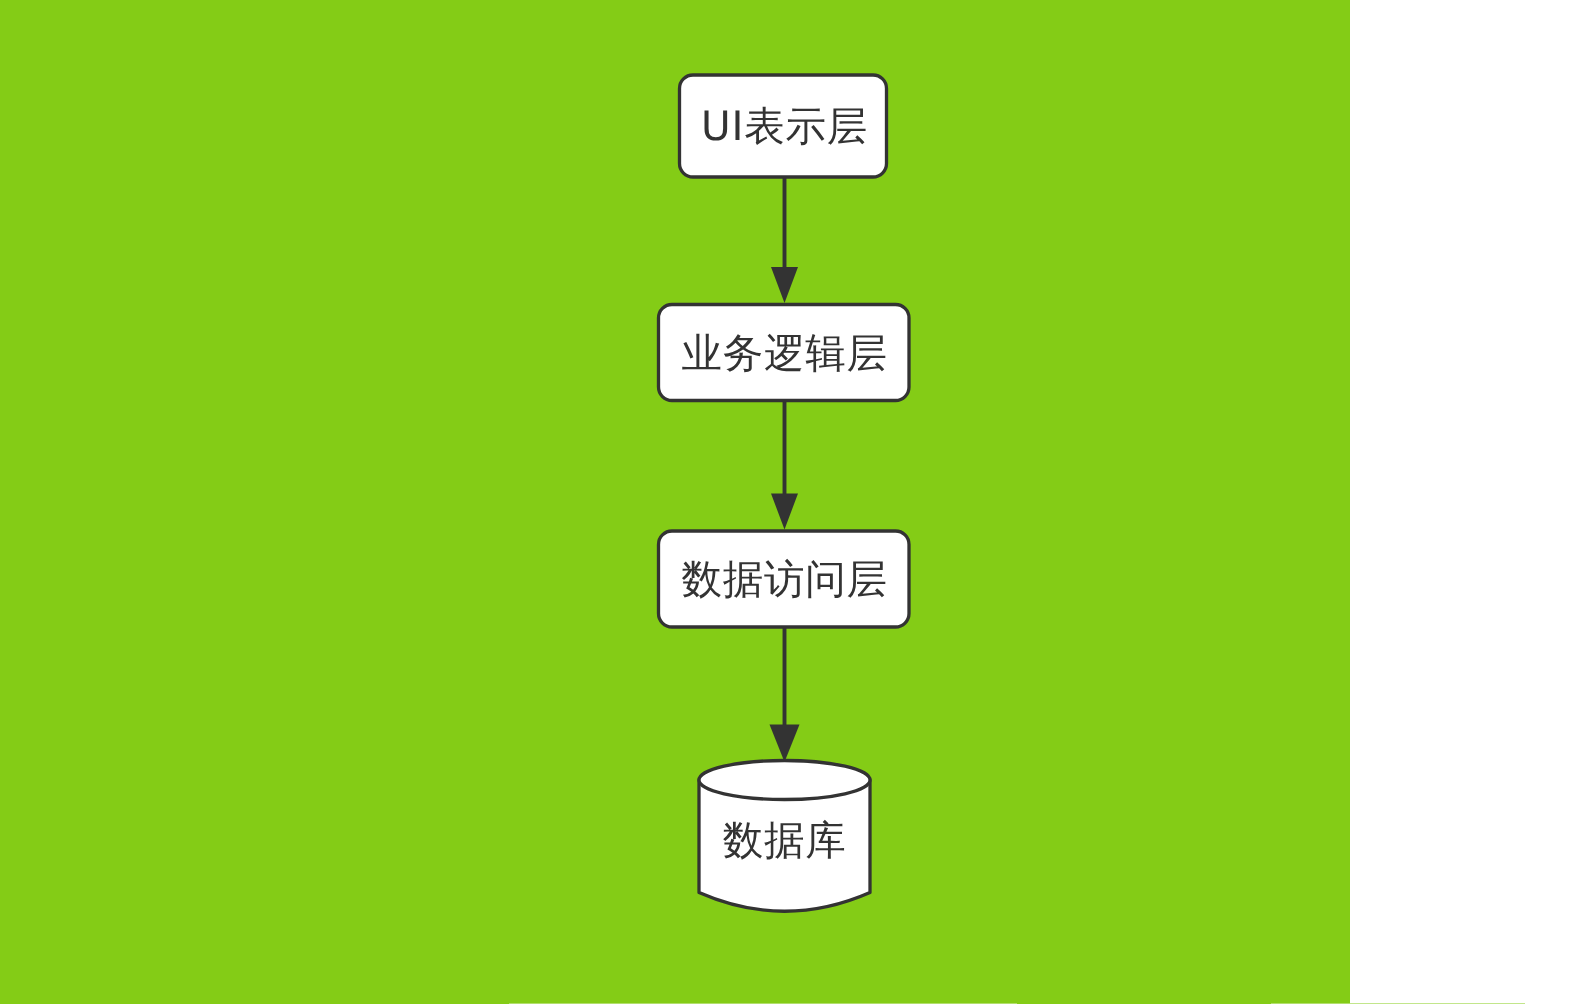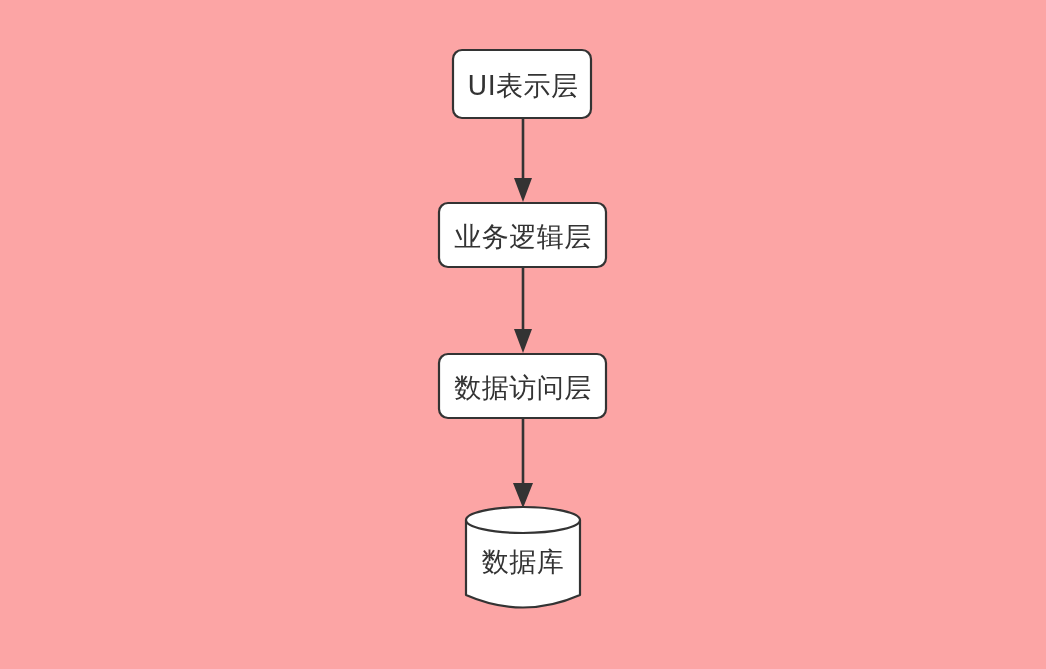--- a/index.html
+++ b/index.html
@@ -9,23 +9,23 @@
   }
   body {
     width: 1046px;
     height: 669px;
     background: #ffffff;
     font-family: "DejaVu Sans", "Liberation Sans", sans-serif;
     overflow: hidden;
   }
   #diagram-canvas {
     position: relative;
-    width: 1046px;
+    width: 900px;
     height: 669px;
-    background: #fca5a5;
+    background: #84cc16;
   }
   #diagram-svg {
     position: absolute;
     top: 0;
     left: 0;
     width: 1046px;
     height: 669px;
     display: block;
   }
   .node-shape {

